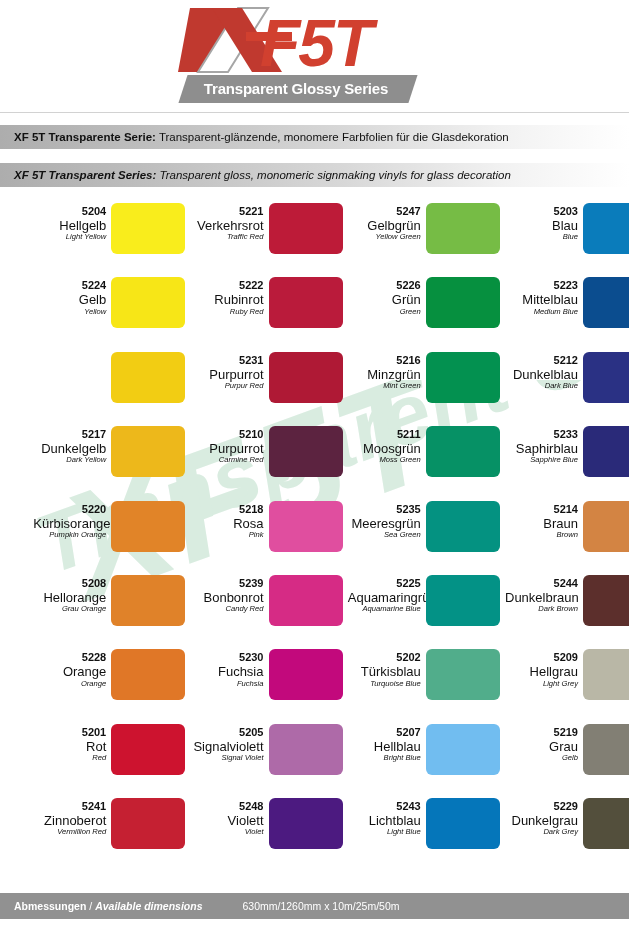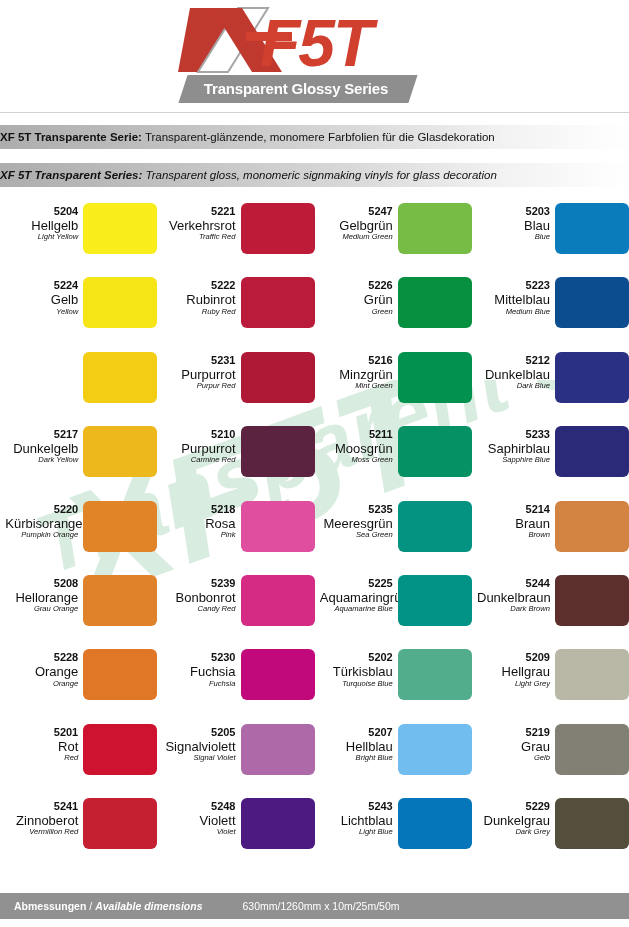--- a/index.html
+++ b/index.html
@@ -124,37 +124,39 @@
     padding-top: 12px;
   }
   .desc-bar {
     position: relative;
     width: 629px;
     height: 24px;
     line-height: 24px;
     background: linear-gradient(to right, #adadad 0%, #bdbdbd 22%, #d8d8d8 55%, #f2f2f2 80%, #ffffff 100%);
     font-size: 11.5px;
     color: #111111;
+    padding-left: 14px;
     white-space: nowrap;
     overflow: hidden;
   }
   .desc-bar + .desc-bar { margin-top: 14px; }
   .desc-lead { font-weight: bold; }
   .desc-bar.en { font-style: italic; }
   .desc-bar.en .desc-lead { font-style: italic; font-weight: bold; }
 
   
   .grid {
     position: relative;
     z-index: 2;
     margin-top: 16px;
     width: 551px;
     display: grid;
     grid-template-columns: repeat(4, 157.25px);
     grid-auto-rows: 74.4px;
+    padding-left: 28px;
   }
   .cell {
     display: flex;
     align-items: flex-start;
     justify-content: flex-end;
     padding-right: 0px;
   }
   .cell-labels {
     text-align: right;
     padding-right: 5px;
@@ -254,21 +256,21 @@
           <span class="code">5221</span>
           <span class="name-de">Verkehrsrot</span>
           <span class="name-en">Traffic Red</span>
         </div>
         <div class="swatch" style="background: rgb(189, 27, 56);"></div>
       </div>
       <div class="cell">
         <div class="cell-labels">
           <span class="code">5247</span>
           <span class="name-de">Gelbgrün</span>
-          <span class="name-en">Medium Green</span>
+          <span class="name-en">Yellow Green</span>
         </div>
         <div class="swatch" style="background: rgb(118, 188, 69);"></div>
       </div>
       <div class="cell">
         <div class="cell-labels">
           <span class="code">5203</span>
           <span class="name-de">Blau</span>
           <span class="name-en">Blue</span>
         </div>
         <div class="swatch" style="background: rgb(10, 124, 187);"></div>

